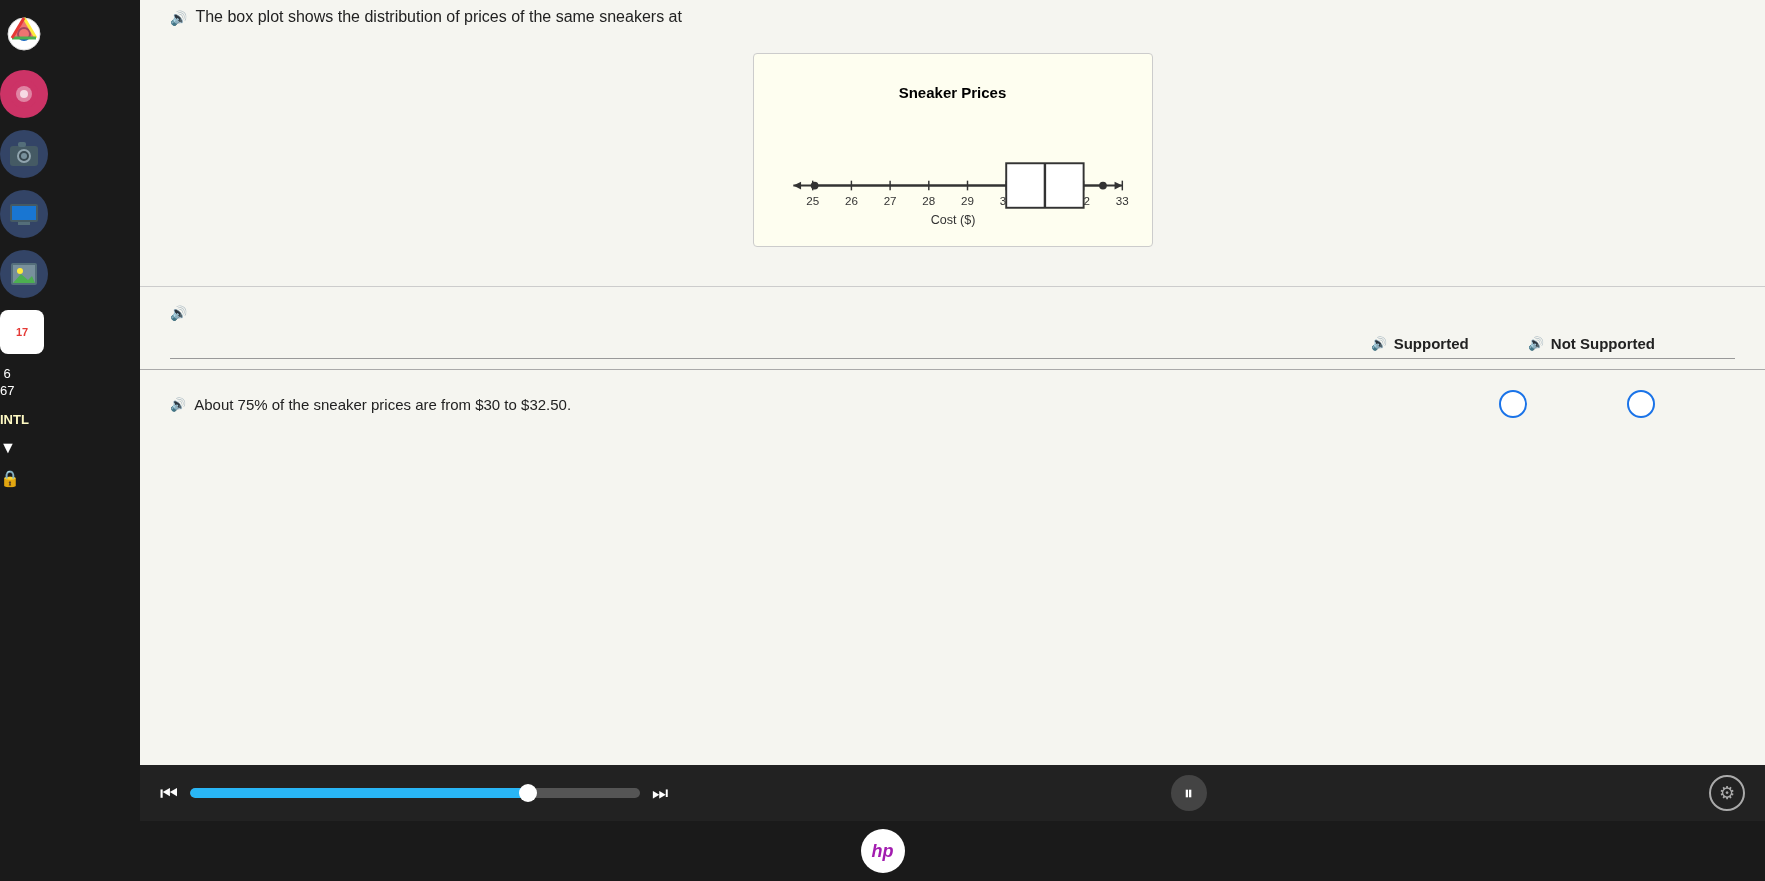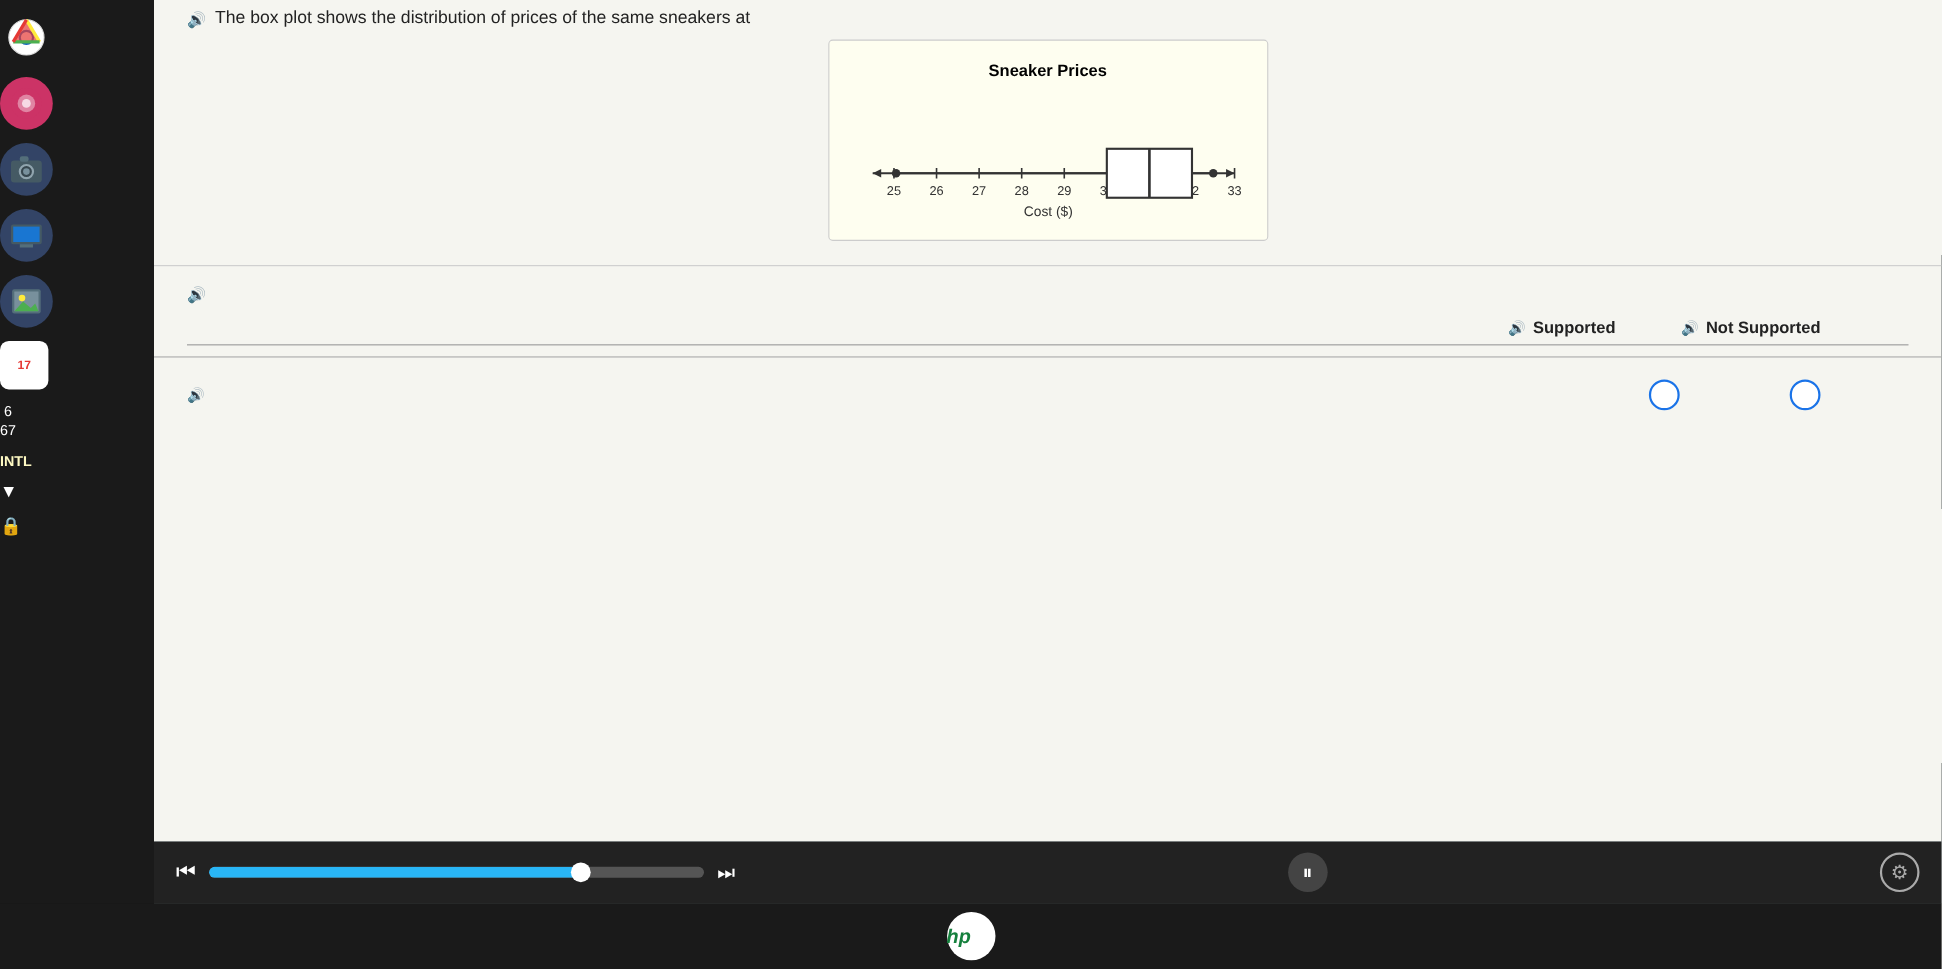--- a/index.html
+++ b/index.html
@@ -120,23 +120,23 @@
       color: #555;
       font-size: 14px;
       margin-top: 2px;
       flex-shrink: 0;
     }
 
     
     .boxplot-container {
       background: #fefef0;
       border: 1px solid #ccc;
-      margin: 10px auto;
+      margin: 27px auto;
       width: 400px;
-      padding: 19px 20px 15px 20px;
+      padding: 30px 20px 15px 20px;
       border-radius: 4px;
     }
 
     .boxplot-title {
       text-align: center;
       font-weight: bold;
       font-size: 15px;
       margin-bottom: 10px;
     }
 
@@ -300,25 +300,25 @@
       justify-content: center;
     }
 
     .hp-logo {
       width: 44px;
       height: 44px;
       background: white;
       border-radius: 50%;
       display: flex;
       align-items: center;
-      justify-content: flex-start;
+      justify-content: center;
       font-size: 18px;
       font-style: italic;
       font-weight: bold;
-      color: #15803d;
+      color: #a21caf;
     }
   </style>
 </head>
 <body>
 
 <div class="screen">
 
   <div class="sidebar">
 
     <div class="sidebar-icon chrome">
@@ -462,20 +462,21 @@
             <span style="font-size:13px;">🔊</span>
             <span>Not Supported</span>
           </div>
         </div>
       </div>
 
       <div class="statements-area">
         <div class="statement-row">
           <div class="statement-text">
             <span style="font-size:13px;">🔊</span>
+            <span>About 75% of the sneaker prices are from $30 to $32.50.</span>
           </div>
           <div class="radio-buttons">
             <div class="radio-circle"></div>
             <div class="radio-circle"></div>
           </div>
         </div>
       </div>
 
     </div>
 

